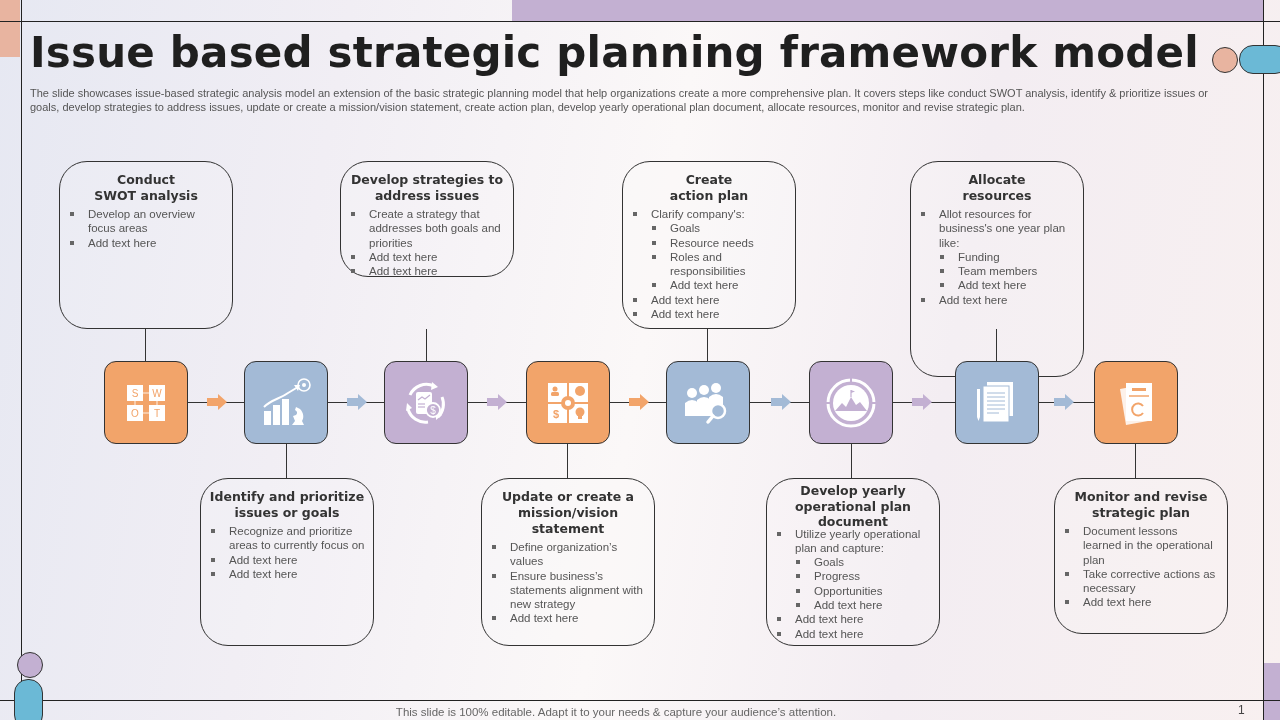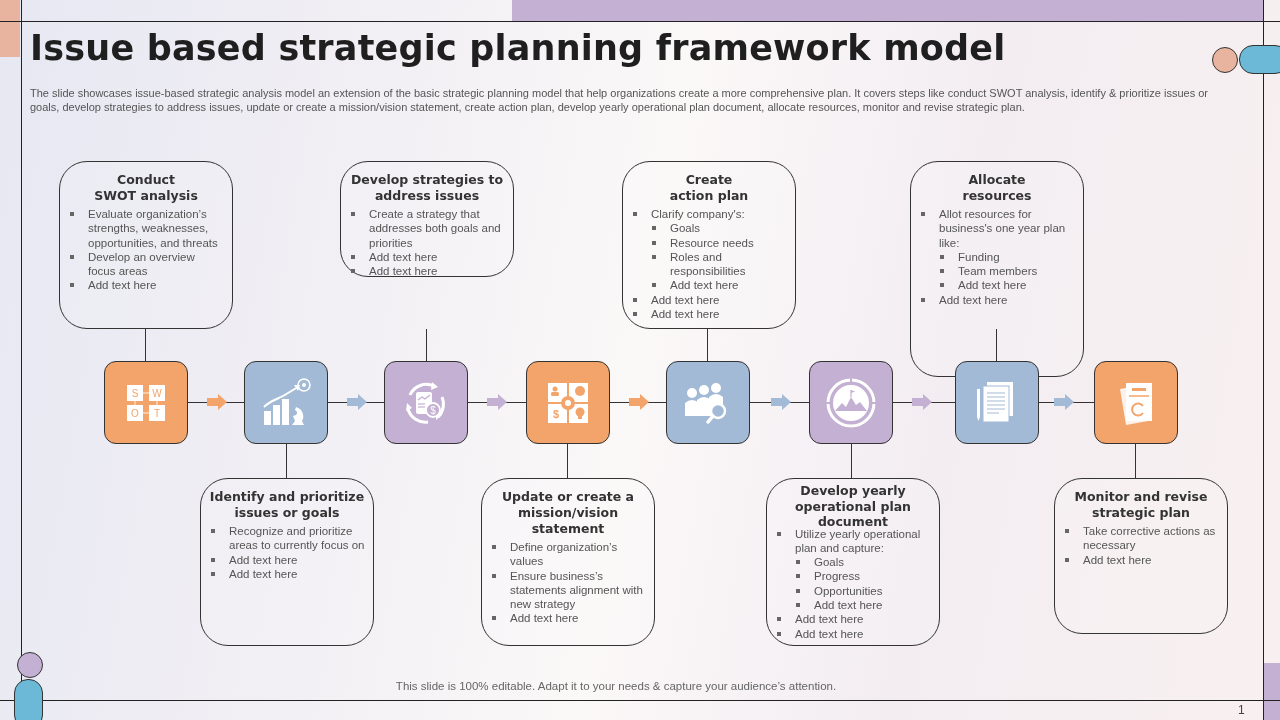--- a/index.html
+++ b/index.html
@@ -10,21 +10,21 @@
     background: linear-gradient(100deg, #e6e8f2 0%, #f1eef4 25%, #fbf8f8 50%, #f3edf2 72%, #f8f0f0 100%);
     color: #333;
   }
   .deco { position: absolute; }
   .frame-line-h { position: absolute; height: 1px; background: #222; }
   .frame-line-v { position: absolute; width: 1px; background: #222; }
 
   .title {
     position: absolute; left: 30px; top: 28px;
     font-family: "DejaVu Sans", sans-serif; font-weight: bold;
-    font-size: 35px; color: #1f1f1f; letter-spacing: 0.2px;
+    font-size: 42px; color: #1f1f1f; letter-spacing: 0.2px;
   }
   .subtitle {
     position: absolute; left: 30px; top: 86px; width: 1200px;
     font-size: 11px; line-height: 14px; color: #555;
   }
   .card {
     position: absolute; width: 174px;
     border: 1.3px solid #333; border-radius: 28px;
     background: rgba(255,255,255,0.12);
     padding: 10px 8px 8px 8px;
@@ -51,21 +51,21 @@
 
   .step {
     position: absolute; top: 361px; width: 84px; height: 83px;
     border: 1.3px solid #333; border-radius: 12px;
     display: flex; align-items: center; justify-content: center;
   }
   .step svg { width: 56px; height: 56px; }
   .arrow { position: absolute; top: 394px; width: 20px; height: 16px; }
 
   .footer {
-    position: absolute; top: 680px; left: 0; width: 1232px; text-align: center;
+    position: absolute; top: 706px; left: 0; width: 1232px; text-align: center;
     font-size: 11.5px; color: #666;
   }
   .page-num { position: absolute; top: 703px; left: 1238px; font-size: 12px; color: #444; }
 </style>
 </head>
 <body>
 
 <div class="deco" style="left:0;top:0;width:20px;height:57px;background:#e8b4a0;"></div>
 <div class="deco" style="left:512px;top:0;width:752px;height:21px;background:#c3b0d2;"></div>
 <div class="deco" style="left:1264px;top:663px;width:16px;height:57px;background:#c3b0d2;"></div>
@@ -82,21 +82,20 @@
 <div class="subtitle">The slide showcases issue-based strategic analysis model an extension of the basic strategic planning model that help organizations create a more comprehensive plan. It covers steps like conduct SWOT analysis, identify &amp; prioritize issues or goals, develop strategies to address issues, update or create a mission/vision statement, create action plan, develop yearly operational plan document, allocate resources, monitor and revise strategic plan.</div>
 
 <div class="hline" style="left:145px;width:990px;"></div>
 
 <div class="card" style="left:59px;top:161px;height:168px;">
   <div class="card-title">
       <div>Conduct</div>
       <div>SWOT analysis</div>
     </div>
   <ul>
-    <li>Evaluate organization’s strengths, weaknesses, opportunities, and threats</li>
     <li>Develop an overview focus areas</li>
     <li>Add text here</li>
   </ul>
 </div>
 <div class="vline" style="left:145px;top:329px;height:33px;"></div>
 
 <div class="card" style="left:340px;top:161px;height:116px;">
   <div class="card-title">
       <div>Develop strategies to</div>
       <div>address issues</div>
@@ -185,20 +184,21 @@
   </ul>
 </div>
 
 <div class="vline" style="left:1135px;top:443px;height:35px;"></div>
 <div class="card" style="left:1054px;top:478px;height:156px;">
   <div class="card-title">
       <div>Monitor and revise</div>
       <div>strategic plan</div>
     </div>
   <ul>
+    <li>Document lessons learned in the operational plan</li>
     <li>Take corrective actions as necessary</li>
     <li>Add text here</li>
   </ul>
 </div>
 
 <div class="step" style="left:104px;background:#f2a46a;">
   <svg viewBox="0 0 56 56">
     <line x1="17" y1="18" x2="39" y2="18" stroke="#fff" stroke-width="1.2" opacity="0.7"></line>
     <line x1="17" y1="38" x2="39" y2="38" stroke="#fff" stroke-width="1.2" opacity="0.7"></line>
     <line x1="17" y1="18" x2="17" y2="38" stroke="#fff" stroke-width="1.2" opacity="0.7"></line>

